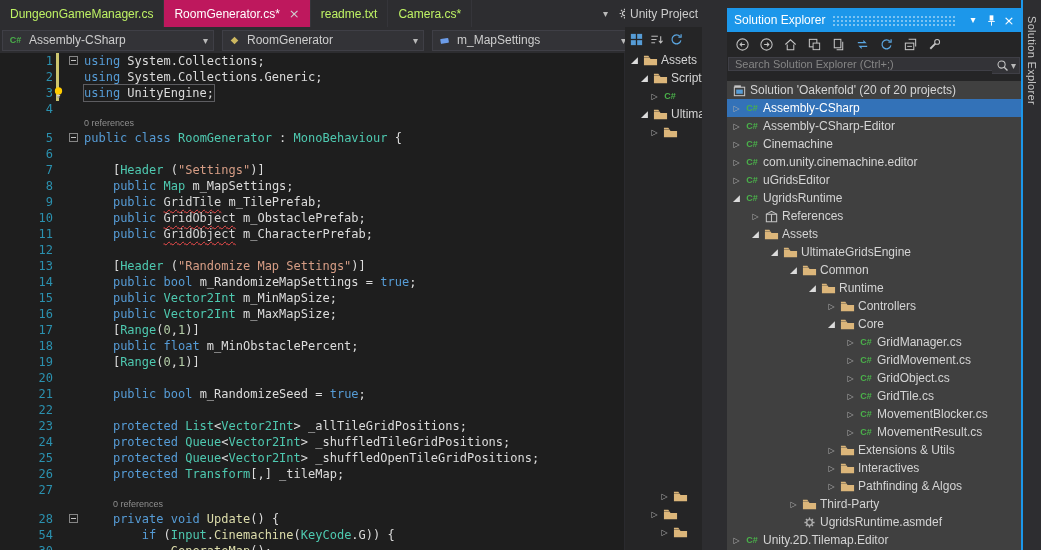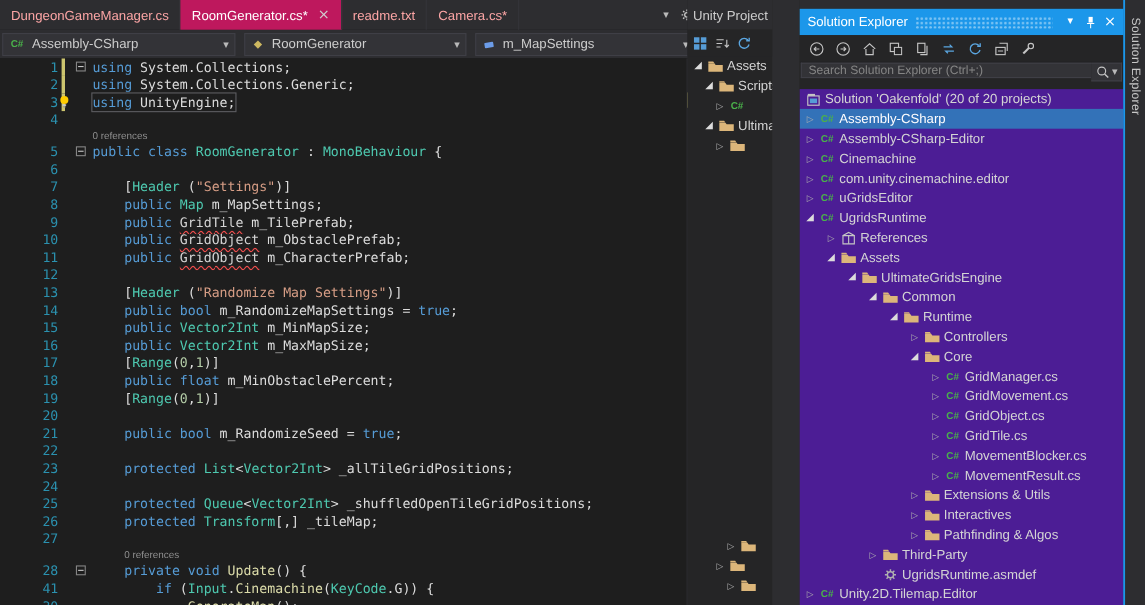--- a/index.html
+++ b/index.html
@@ -2,21 +2,21 @@
 <html><head>
 <meta charset="utf-8">
 <style>
   *{box-sizing:border-box;margin:0;padding:0}
   html,body{width:1041px;height:550px;overflow:hidden;background:#2d2d30;
     font-family:"Liberation Sans",sans-serif;}
   
   #editor-col{position:absolute;left:0;top:0;width:638px;height:550px;background:#1e1e1e}
   .tab-row{height:27px;background:#2d2d30;display:flex;position:relative}
   .tabs{display:flex}
-  .tab{display:flex;align-items:center;padding:0 10px;font-size:12px;color:#fca5a5;
+  .tab{display:flex;align-items:center;padding:0 10px;font-size:12px;color:#bef264;
        border-right:1px solid #35353a;white-space:nowrap;cursor:default}
   .tab.active{background:#be185d;color:#fff}
   .tab .close{margin-left:9px;color:#d0d0d0;font-size:13px;line-height:1;font-family:"DejaVu Sans",sans-serif}
   .corner-icons{position:absolute;right:6px;top:0;height:27px;display:flex;align-items:center;gap:9px}
   .nav-row{height:26px;background:#2d2d30;display:flex;align-items:center;gap:8px;padding:0 2px}
   .combo{height:21px;background:#333337;border:1px solid #3f3f46;display:flex;align-items:center;
          padding:0 5px;font-size:12px;color:#cdcdcd;white-space:nowrap}
   .combo.w1{width:212px}.combo.w2{width:202px}.combo.w3{width:200px}
   .combo .cic{margin-right:6px;display:flex}
   .combo .dd{margin-left:auto}
@@ -74,21 +74,21 @@
         background-image:radial-gradient(rgba(255,255,255,.42) 1px,transparent 1.3px);
         background-size:4px 4px}
   .hbtn{width:18px;height:18px;display:flex;align-items:center;justify-content:center}
   .se-tools{height:24px;display:flex;align-items:center;gap:9px;padding:0 8px;background:#252526}
   .se-search{height:25px;display:flex;align-items:flex-start;padding:1px 1px;background:#252526}
   .se-search input{flex:1;background:#333337;border:1px solid #3f3f46;border-right:none;
         color:#c8c8c8;font-size:11px;padding:0 6px;outline:none;font-family:"Liberation Sans",sans-serif}
   .se-search input::placeholder{color:#858585}
   .sbtns{background:#333337;border:1px solid #3f3f46;border-left:none;display:flex;
          align-items:center;padding:0 3px;gap:1px}
-  .se-tree{position:relative;overflow:hidden;height:469px;background:#4c1d95}
+  .se-tree{position:relative;overflow:hidden;height:469px;background:#404040}
   
   #side-strip{position:absolute;left:1023px;top:0;width:18px;height:550px;background:#2d2d30}
   .vtext{writing-mode:vertical-rl;font-size:11px;color:#c8c8c8;padding-top:16px;margin-left:3px;
          letter-spacing:.3px;white-space:nowrap}
 </style>
 </head>
 <body>
 
 <div id="editor-col">
   <div class="tab-row">
@@ -318,20 +318,21 @@
           <span class="gut-n">23</span>
           <span class="gut-c"></span>
           <span class="gut-f"></span>
           <span class="code-text"><span class="tk-d">    </span><span class="tk-k">protected</span><span class="tk-d"> </span><span class="tk-t">List</span><span class="tk-d">&lt;</span><span class="tk-t">Vector2Int</span><span class="tk-d">&gt; _allTileGridPositions;</span></span>
         </div>
         <div class="code-row">
           <span class="gut-m"></span>
           <span class="gut-n">24</span>
           <span class="gut-c"></span>
           <span class="gut-f"></span>
+          <span class="code-text"><span class="tk-d">    </span><span class="tk-k">protected</span><span class="tk-d"> </span><span class="tk-t">Queue</span><span class="tk-d">&lt;</span><span class="tk-t">Vector2Int</span><span class="tk-d">&gt; _shuffledTileGridPositions;</span></span>
         </div>
         <div class="code-row">
           <span class="gut-m"></span>
           <span class="gut-n">25</span>
           <span class="gut-c"></span>
           <span class="gut-f"></span>
           <span class="code-text"><span class="tk-d">    </span><span class="tk-k">protected</span><span class="tk-d"> </span><span class="tk-t">Queue</span><span class="tk-d">&lt;</span><span class="tk-t">Vector2Int</span><span class="tk-d">&gt; _shuffledOpenTileGridPositions;</span></span>
         </div>
         <div class="code-row">
           <span class="gut-m"></span>
@@ -352,21 +353,21 @@
           <span class="gut-m"></span>
           <span class="gut-n">28</span>
           <span class="gut-c"></span>
           <span class="gut-f">
             <div class="fold-box"></div>
           </span>
           <span class="code-text"><span class="tk-d">    </span><span class="tk-k">private</span><span class="tk-d"> </span><span class="tk-k">void</span><span class="tk-d"> </span><span class="tk-m">Update</span><span class="tk-d">() {</span></span>
         </div>
         <div class="code-row">
           <span class="gut-m"></span>
-          <span class="gut-n">41</span>
+          <span class="gut-n">54</span>
           <span class="gut-c"></span>
           <span class="gut-f"></span>
           <span class="code-text"><span class="tk-d">        </span><span class="tk-k">if</span><span class="tk-d"> (</span><span class="tk-t">Input</span><span class="tk-d">.</span><span class="tk-m">Cinemachine</span><span class="tk-d">(</span><span class="tk-t">KeyCode</span><span class="tk-d">.G)) {</span></span>
         </div>
         <div class="code-row">
           <span class="gut-m"></span>
           <span class="gut-n">30</span>
           <span class="gut-c"></span>
           <span class="gut-f"></span>
           <span class="code-text"><span class="tk-d">            </span><span class="tk-m">GenerateMap</span><span class="tk-d">();</span></span>

